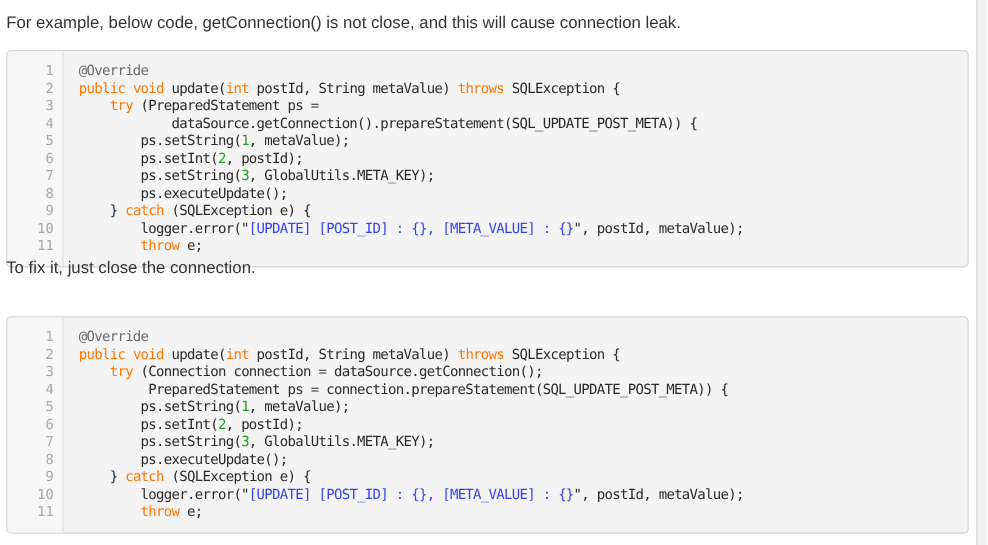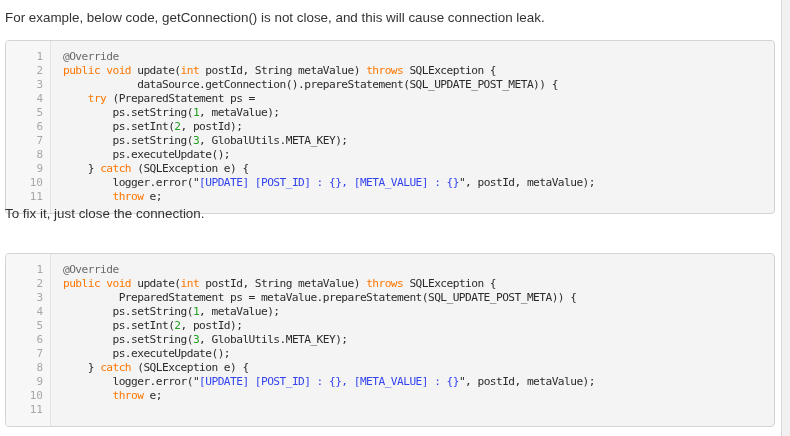--- a/index.html
+++ b/index.html
@@ -119,22 +119,22 @@
           <span class="ln">6</span>
           <span class="ln">7</span>
           <span class="ln">8</span>
           <span class="ln">9</span>
           <span class="ln">10</span>
           <span class="ln">11</span>
         </div>
       <div class="code">
           <span class="line"><span class="tok-ann">@Override</span></span>
           <span class="line"><span class="tok-kw">public</span><span class="tok-txt"> </span><span class="tok-kw">void</span><span class="tok-txt"> update(</span><span class="tok-kw">int</span><span class="tok-txt"> postId, String metaValue) </span><span class="tok-kw">throws</span><span class="tok-txt"> SQLException {</span></span>
+          <span class="line"><span class="tok-txt">    </span><span class="tok-kw">try</span><span class="tok-txt"> (PreparedStatement ps =</span></span>
           <span class="line"><span class="tok-txt">            dataSource.getConnection().prepareStatement(SQL_UPDATE_POST_META)) {</span></span>
-          <span class="line"><span class="tok-txt">    </span><span class="tok-kw">try</span><span class="tok-txt"> (PreparedStatement ps =</span></span>
           <span class="line"><span class="tok-txt">        ps.setString(</span><span class="tok-num">1</span><span class="tok-txt">, metaValue);</span></span>
           <span class="line"><span class="tok-txt">        ps.setInt(</span><span class="tok-num">2</span><span class="tok-txt">, postId);</span></span>
           <span class="line"><span class="tok-txt">        ps.setString(</span><span class="tok-num">3</span><span class="tok-txt">, GlobalUtils.META_KEY);</span></span>
           <span class="line"><span class="tok-txt">        ps.executeUpdate();</span></span>
           <span class="line"><span class="tok-txt">    } </span><span class="tok-kw">catch</span><span class="tok-txt"> (SQLException e) {</span></span>
           <span class="line"><span class="tok-txt">        logger.error("</span><span class="tok-str">[UPDATE] [POST_ID] : {}, [META_VALUE] : {}</span><span class="tok-txt">", postId, metaValue);</span></span>
           <span class="line"><span class="tok-txt">        </span><span class="tok-kw">throw</span><span class="tok-txt"> e;</span></span>
         </div>
     </div>
 
@@ -150,21 +150,22 @@
           <span class="ln">6</span>
           <span class="ln">7</span>
           <span class="ln">8</span>
           <span class="ln">9</span>
           <span class="ln">10</span>
           <span class="ln">11</span>
         </div>
       <div class="code">
           <span class="line"><span class="tok-ann">@Override</span></span>
           <span class="line"><span class="tok-kw">public</span><span class="tok-txt"> </span><span class="tok-kw">void</span><span class="tok-txt"> update(</span><span class="tok-kw">int</span><span class="tok-txt"> postId, String metaValue) </span><span class="tok-kw">throws</span><span class="tok-txt"> SQLException {</span></span>
-          <span class="line"><span class="tok-txt">         PreparedStatement ps = metaValue.prepareStatement(SQL_UPDATE_POST_META)) {</span></span>
+          <span class="line"><span class="tok-txt">    </span><span class="tok-kw">try</span><span class="tok-txt"> (Connection connection = dataSource.getConnection();</span></span>
+          <span class="line"><span class="tok-txt">         PreparedStatement ps = connection.prepareStatement(SQL_UPDATE_POST_META)) {</span></span>
           <span class="line"><span class="tok-txt">        ps.setString(</span><span class="tok-num">1</span><span class="tok-txt">, metaValue);</span></span>
           <span class="line"><span class="tok-txt">        ps.setInt(</span><span class="tok-num">2</span><span class="tok-txt">, postId);</span></span>
           <span class="line"><span class="tok-txt">        ps.setString(</span><span class="tok-num">3</span><span class="tok-txt">, GlobalUtils.META_KEY);</span></span>
           <span class="line"><span class="tok-txt">        ps.executeUpdate();</span></span>
           <span class="line"><span class="tok-txt">    } </span><span class="tok-kw">catch</span><span class="tok-txt"> (SQLException e) {</span></span>
           <span class="line"><span class="tok-txt">        logger.error("</span><span class="tok-str">[UPDATE] [POST_ID] : {}, [META_VALUE] : {}</span><span class="tok-txt">", postId, metaValue);</span></span>
           <span class="line"><span class="tok-txt">        </span><span class="tok-kw">throw</span><span class="tok-txt"> e;</span></span>
         </div>
     </div>
 

